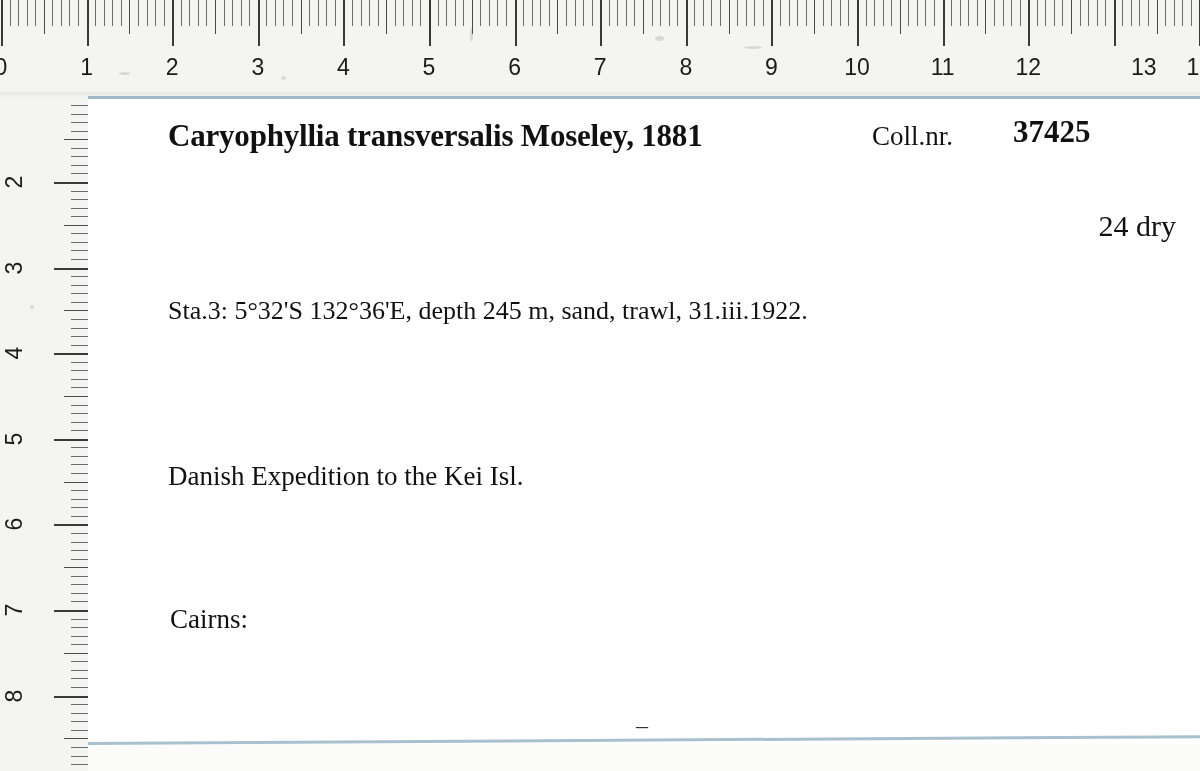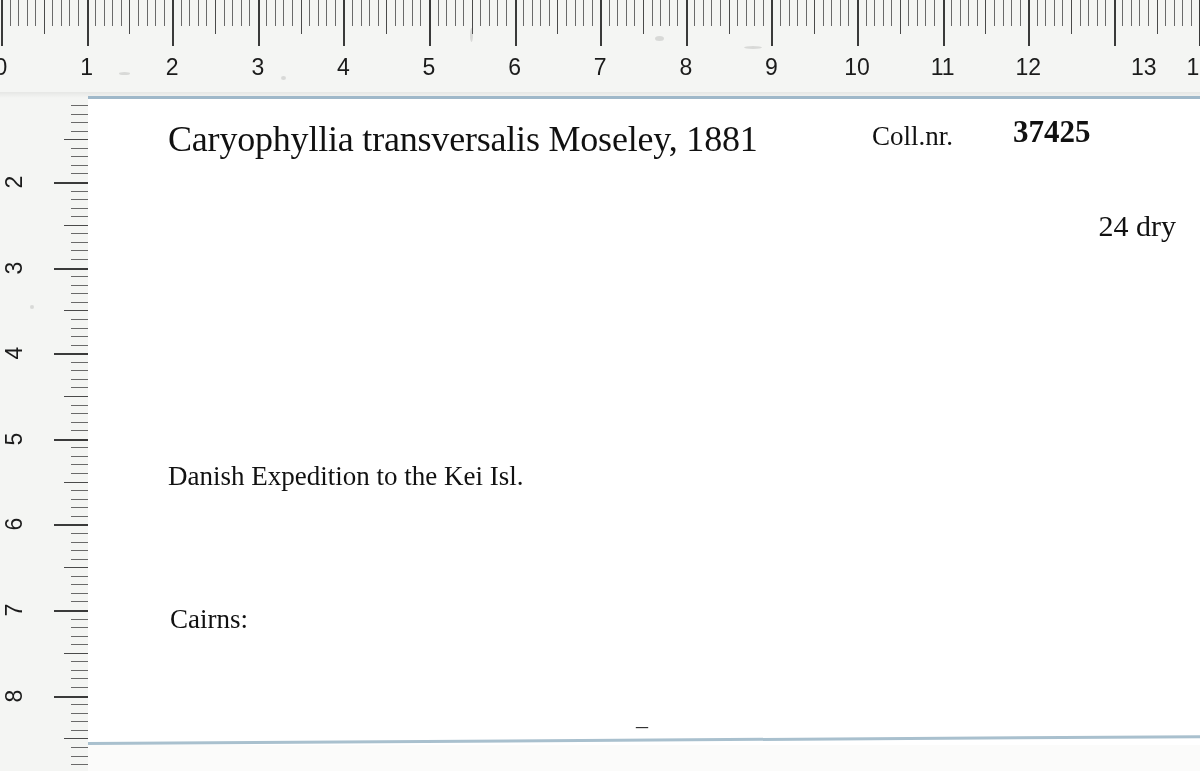--- a/index.html
+++ b/index.html
@@ -114,22 +114,22 @@
     position: absolute;
     left: 1137px; top: 99px; width: 63px; height: 646px;
     background: #fdfdfd;
   }
 
   
   .line-title {
     position: absolute;
     left: 80px;
     top: 19px;
-    font-size: 36px;
-    font-weight: normal;
+    font-size: 31px;
+    font-weight: bold;
     letter-spacing: -0.2px;
     color: #111111;
     white-space: nowrap;
   }
   .coll-label {
     position: absolute;
     left: 784px;
     top: 22px;
     font-size: 27px;
     color: #111111;
@@ -475,20 +475,21 @@
   <div class="label-card">
     <div class="line-title">Caryophyllia transversalis Moseley, 1881</div>
 
     <div class="coll-label">Coll.nr.</div>
 
     <div class="coll-number">37425</div>
 
 
     <div class="count-line">24 dry</div>
 
+    <div class="station-line">Sta.3:  5°32'S 132°36'E, depth 245 m, sand, trawl, 31.iii.1922.</div>
 
     <div class="expedition-line">Danish Expedition to the Kei Isl.</div>
 
 
     <div class="remarks-line">Cairns:</div>
 
     <div class="dash-mark">_</div>
   </div>
 
   <div class="card-edge-bottom"></div>

